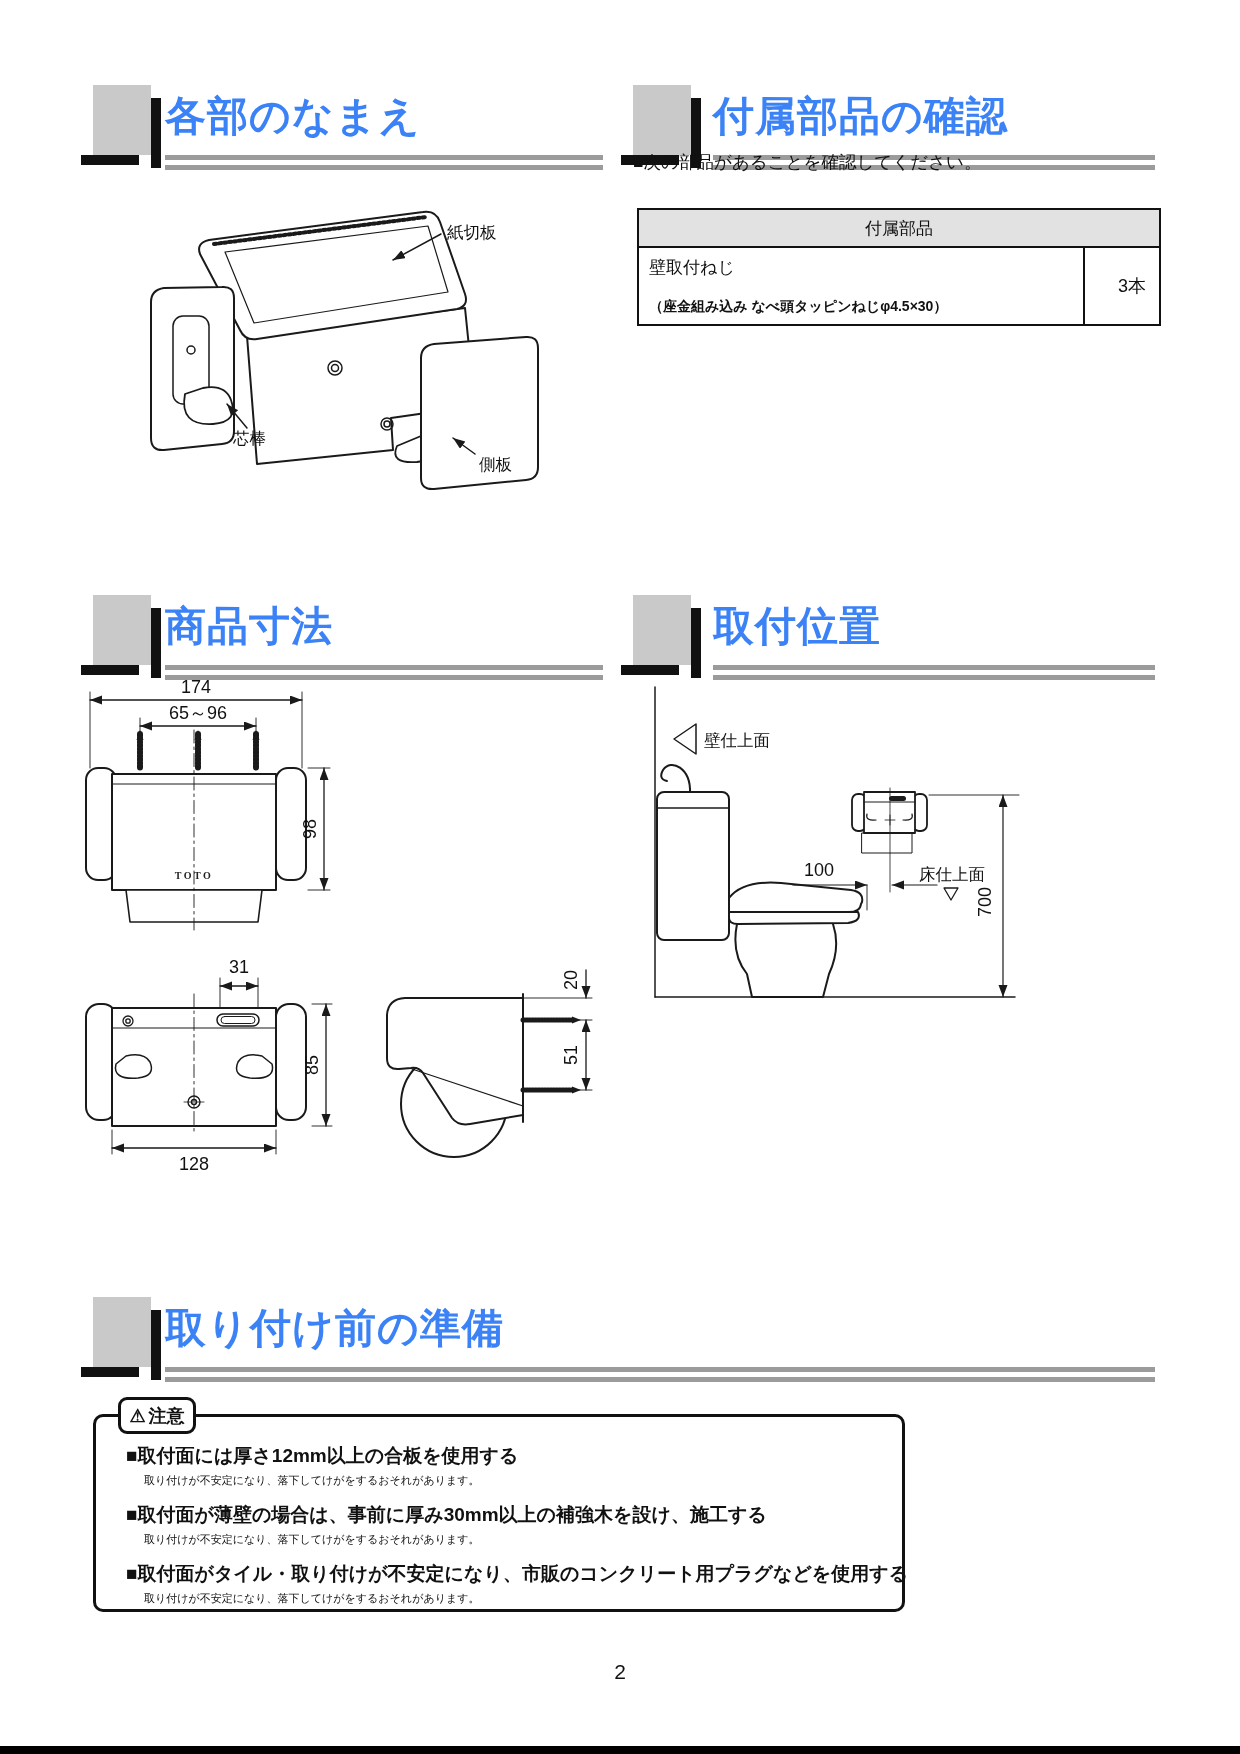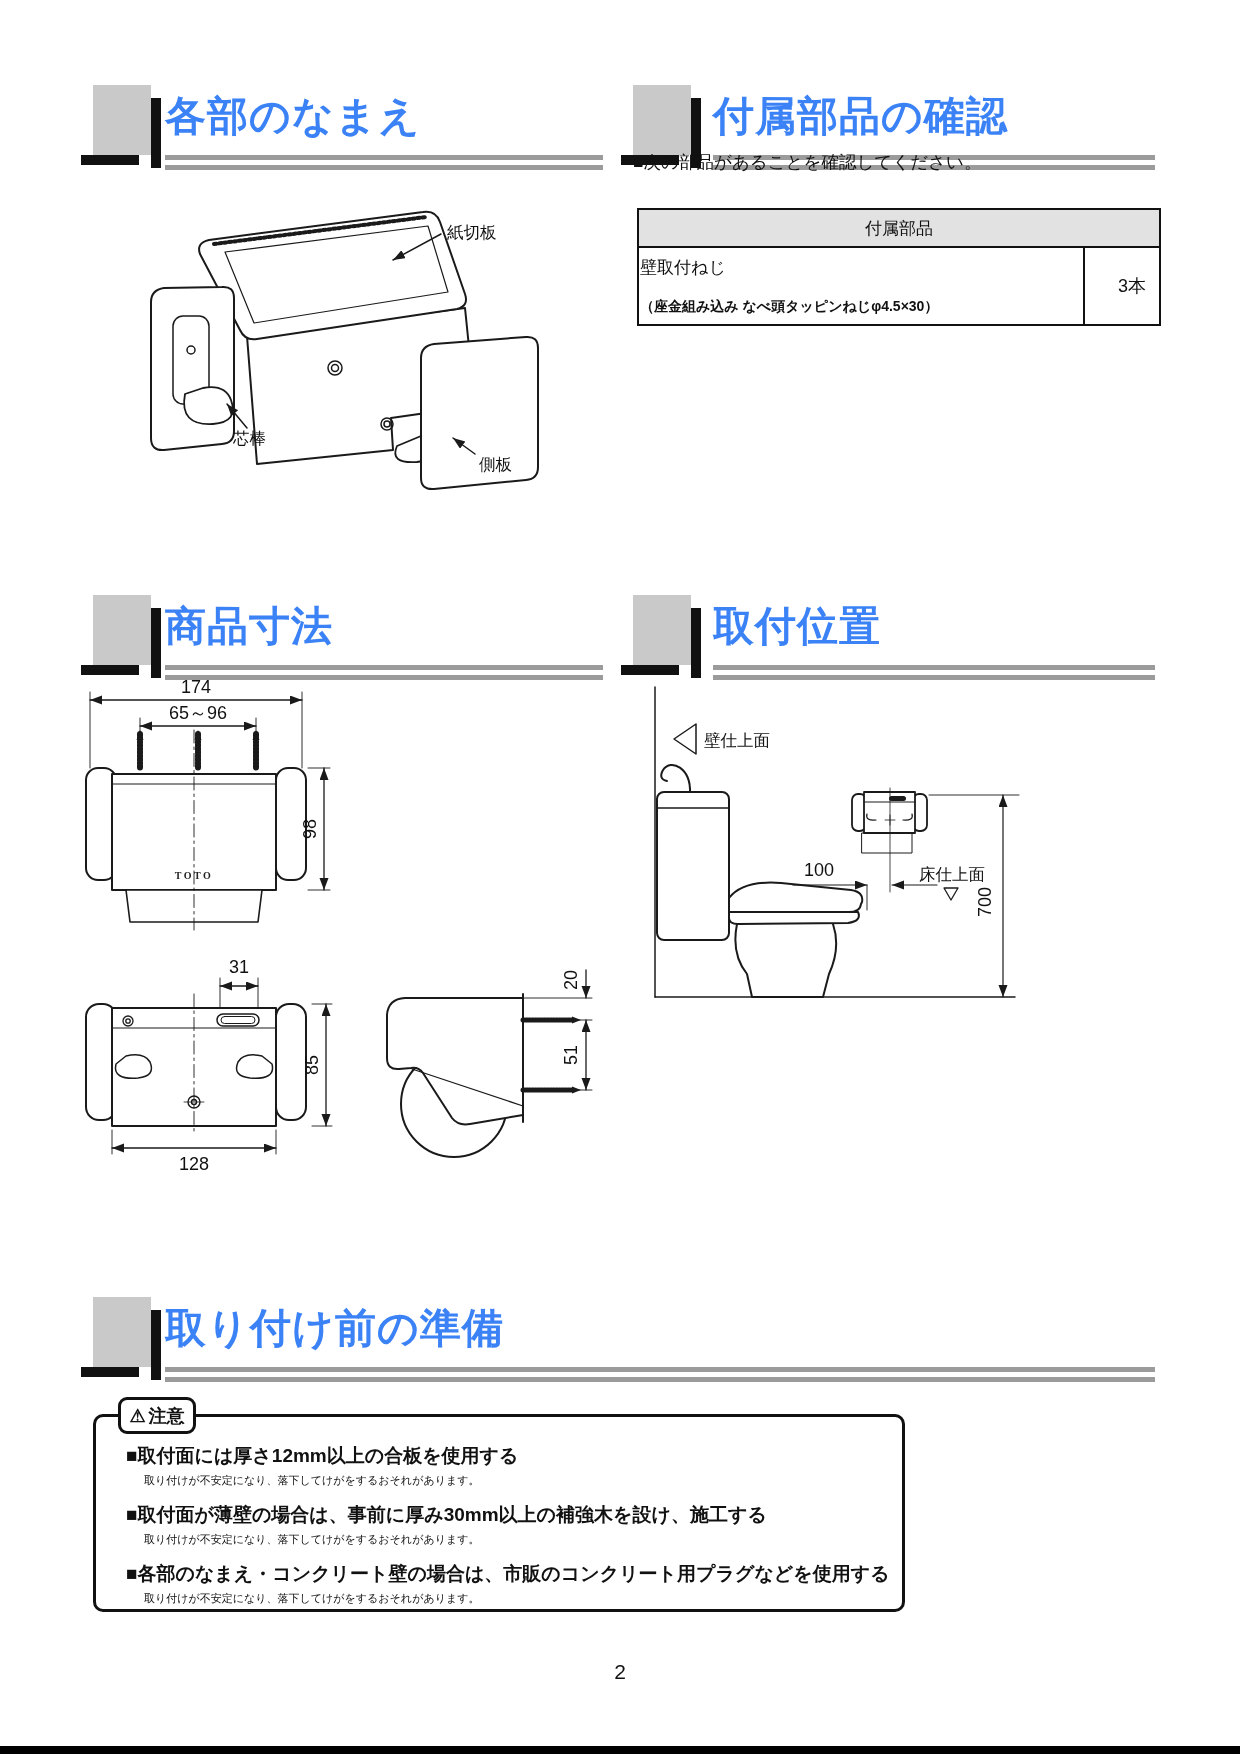--- a/index.html
+++ b/index.html
@@ -18,21 +18,21 @@
   .sec.right .sec-title { left:80px; }
   .sec.right .sec-ul { left:80px; }
 
   .intro { position:absolute; left:633px; top:150px; font-size:17.5px; white-space:nowrap; }
 
   
   .acc-table { position:absolute; left:637px; top:208px; width:524px; border:2px solid #111; box-sizing:border-box; }
   .acc-thead { height:36px; background:#e2e2e2; border-bottom:2px solid #111;
                display:flex; align-items:center; justify-content:center; font-size:17px; }
   .acc-row { display:flex; min-height:62px; }
-  .cell-name { width:446px; border-right:2px solid #111; padding:8px 1px; box-sizing:border-box; }
+  .cell-name { width:446px; border-right:2px solid #111; padding:8px 10px; box-sizing:border-box; }
   .cell-qty { flex:1; display:flex; align-items:center; justify-content:center; font-size:18px;padding-left:20px; }
   .l1 { font-size:17px; } .l2 { font-size:14px; margin-top:19px; white-space:nowrap;font-weight:bold; }
 
   
   .fig { position:absolute; }
   svg text { font-family:"Liberation Sans", sans-serif; fill:#111; }
   .lblt { font-size:16.5px; }
   .dt { font-size:18px; }
   .toto { font-family:"Liberation Serif", serif; font-weight:bold; font-size:10px; letter-spacing:2.5px; fill:#222; }
 
@@ -285,21 +285,21 @@
     <div class="caution-items">
       <div class="c-item">
         <div class="c-head">■取付面には厚さ12mm以上の合板を使用する</div>
         <div class="c-body">取り付けが不安定になり、落下してけがをするおそれがあります。</div>
       </div>
       <div class="c-item">
         <div class="c-head">■取付面が薄壁の場合は、事前に厚み30mm以上の補強木を設け、施工する</div>
         <div class="c-body">取り付けが不安定になり、落下してけがをするおそれがあります。</div>
       </div>
       <div class="c-item">
-        <div class="c-head">■各部のなまえ・コンクリート壁の場合は、市販のコンクリート用プラグなどを使用する</div>
+        <div class="c-head">■取付面がタイル・取り付けが不安定になり、市販のコンクリート用プラグなどを使用する</div>
         <div class="c-body">取り付けが不安定になり、落下してけがをするおそれがあります。</div>
       </div>
     </div>
   </div>
 
   <div class="pagenum">2</div>
   <div class="bottom-bar"></div>
 
 </div>
 

